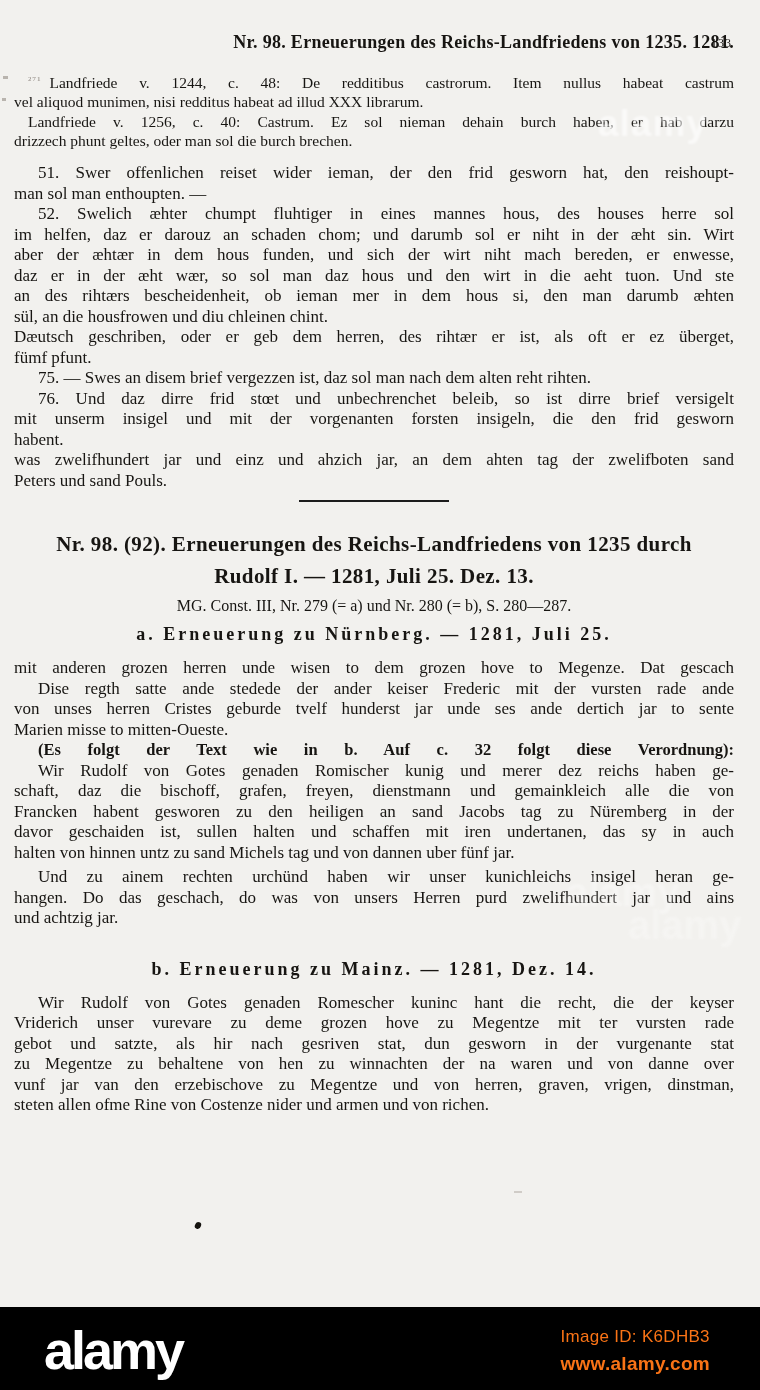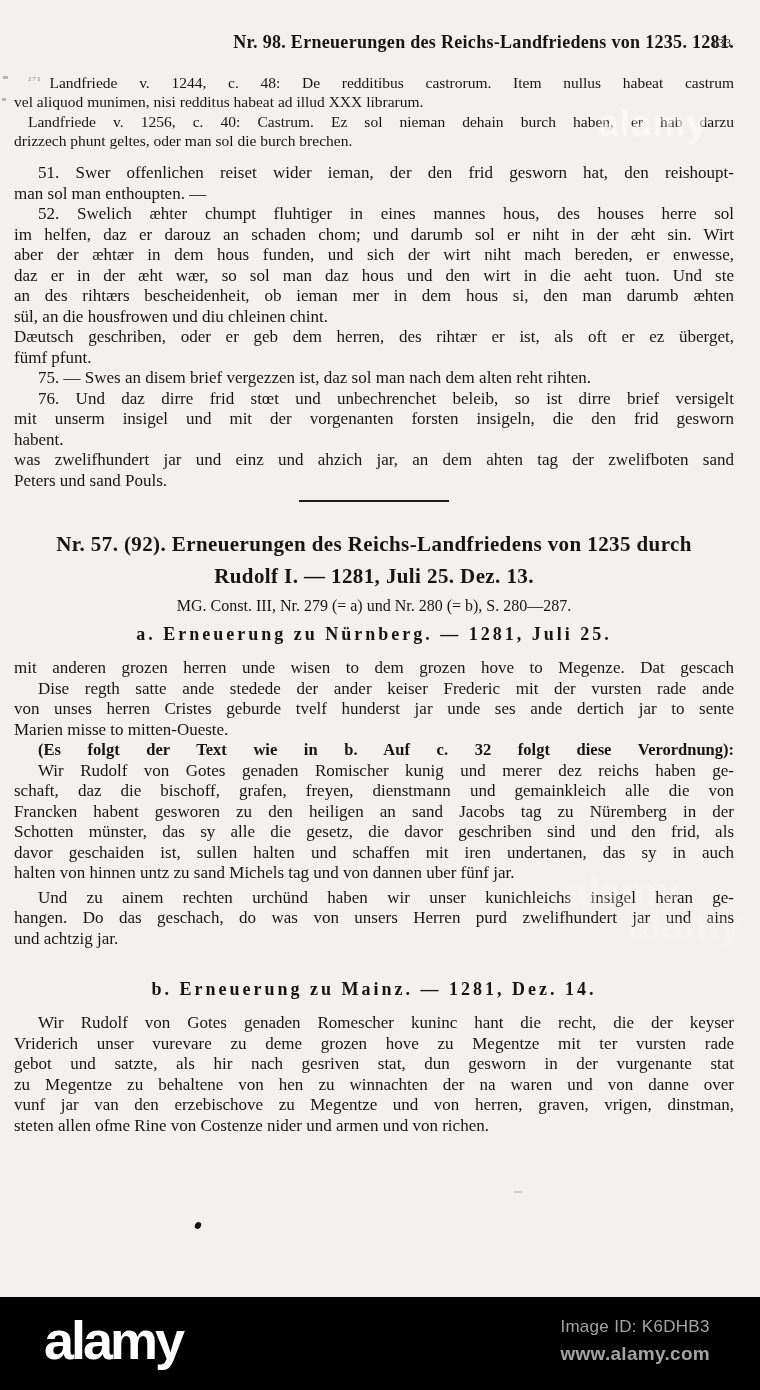--- a/index.html
+++ b/index.html
@@ -48,24 +48,24 @@
   .speck.s2{left:2px;top:98px;width:4px;height:3px;}
   .speck.s3{left:514px;top:1191px;width:8px;height:2px;opacity:.6;}
 
   .ghost{position:absolute;color:rgba(255,255,255,.62);font-family:"Liberation Sans","DejaVu Sans",sans-serif;
          font-weight:bold;filter:blur(1.2px);pointer-events:none;}
   .ghost.g1{left:598px;top:103px;font-size:37px;letter-spacing:1px;}
   .ghost.g2{left:566px;top:870px;font-size:40px;opacity:.5;}
   .ghost.g3{left:628px;top:903px;font-size:40px;opacity:.42;}
 
   
-  .alamy-bar{position:absolute;left:0;right:0;bottom:0;height:93px;background:#000;}
+  .alamy-bar{position:absolute;left:0;right:0;bottom:0;height:83px;background:#000;}
   .alamy-logo{position:absolute;left:44px;top:11px;color:#fff;font-family:"Liberation Sans","DejaVu Sans",sans-serif;
               font-weight:bold;font-size:54px;line-height:64px;letter-spacing:-3px;}
-  .bar-right{position:absolute;right:50px;top:20px;text-align:left;color:#a3a3a3;
+  .bar-right{position:absolute;right:50px;top:20px;text-align:center;color:#f97316;
              font-family:"Liberation Sans","DejaVu Sans",sans-serif;}
   .image-id{font-size:17px;line-height:20px;letter-spacing:.3px;}
   .alamy-url{font-size:19px;line-height:22px;font-weight:bold;margin-top:6px;letter-spacing:.3px;}
 </style>
 </head>
 <body>
 
 <div class="page" data-name="scanned-book-page">
   <div class="content" data-name="page-content">
     <div class="running-head" data-name="running-head">
@@ -104,37 +104,36 @@
           <div class="line first" data-name="section-76-line-1">76. Und daz dirre frid stœt und unbechrenchet beleib,  so ist dirre brief versigelt</div>
           <div class="line" data-name="section-76-line-2">mit unserm insigel und mit der vorgenanten forsten  insigeln,  die den frid gesworn</div>
           <div class="line last" data-name="section-76-line-3">habent.</div>
         </div>
         <div class="paragraph" data-name="closing-regensburg">
           <div class="line" data-name="closing-regensburg-line-2">was zwelifhundert jar und einz und ahzich jar, an dem ahten tag der zwelifboten sand</div>
           <div class="line last" data-name="closing-regensburg-line-3">Peters und sand Pouls.</div>
         </div>
         <div class="rule" data-name="section-divider"></div>
         <div class="heading" data-name="document-heading">
-          <div class="line first" data-name="document-heading-line-1">Nr. 57. (92).  Erneuerungen des Reichs-Landfriedens von 1235 durch</div>
+          <div class="line first" data-name="document-heading-line-1">Nr. 98. (92).  Erneuerungen des Reichs-Landfriedens von 1235 durch</div>
           <div class="line last" data-name="document-heading-line-2">Rudolf I. — 1281, Juli 25. Dez. 13.</div>
         </div>
         <div class="source" data-name="source-reference">MG. Const. III, Nr. 279 (= a) und Nr. 280 (= b), S. 280—287.</div>
         <div class="subheading" data-name="subheading-a">a. Erneuerung zu Nürnberg. — 1281, Juli 25.</div>
         <div class="paragraph" data-name="paragraph-a-intro">
           <div class="line" data-name="paragraph-a-intro-line-2">mit anderen grozen herren unde wisen to dem grozen hove to Megenze.  Dat  gescach</div>
           <div class="line first" data-name="paragraph-a-intro-line-1">Dise regth satte ande stedede der ander keiser Frederic mit der vursten rade ande</div>
           <div class="line" data-name="paragraph-a-intro-line-3">von unses herren Cristes geburde tvelf hunderst jar unde ses ande dertich jar to sente</div>
           <div class="line last" data-name="paragraph-a-intro-line-4">Marien misse to mitten-Oueste.</div>
         </div>
         <div class="note" data-name="editorial-note">(Es folgt der Text wie in b.  Auf c. 32 folgt diese Verordnung):</div>
         <div class="paragraph" data-name="paragraph-a-rudolf">
           <div class="line first" data-name="paragraph-a-rudolf-line-1">Wir Rudolf von Gotes genaden Romischer kunig und merer dez reichs haben ge-</div>
           <div class="line" data-name="paragraph-a-rudolf-line-2">schaft,  daz  die  bischoff,  grafen,  freyen,  dienstmann  und gemainkleich alle die von</div>
           <div class="line" data-name="paragraph-a-rudolf-line-3">Francken habent gesworen zu den heiligen an sand Jacobs tag zu Nüremberg in der</div>
-          <div class="line" data-name="paragraph-a-rudolf-line-4">Schotten münster, das sy alle die gesetz, die davor geschriben sind  und den frid, als</div>
           <div class="line" data-name="paragraph-a-rudolf-line-5">davor geschaiden ist, sullen halten und schaffen mit iren undertanen, das sy in auch</div>
           <div class="line last" data-name="paragraph-a-rudolf-line-6">halten von hinnen untz zu sand Michels tag und von dannen uber fünf jar.</div>
         </div>
         <div class="paragraph" data-name="paragraph-a-seal">
           <div class="line first" data-name="paragraph-a-seal-line-1">Und zu ainem rechten urchünd haben wir unser kunichleichs insigel heran ge-</div>
           <div class="line" data-name="paragraph-a-seal-line-2">hangen.  Do das geschach,  do was von unsers Herren purd zwelifhundert jar und ains</div>
           <div class="line last" data-name="paragraph-a-seal-line-3">und achtzig jar.</div>
         </div>
         <div class="subheading" data-name="subheading-b">b. Erneuerung zu Mainz. — 1281, Dez. 14.</div>
         <div class="paragraph" data-name="paragraph-b-rudolf">

